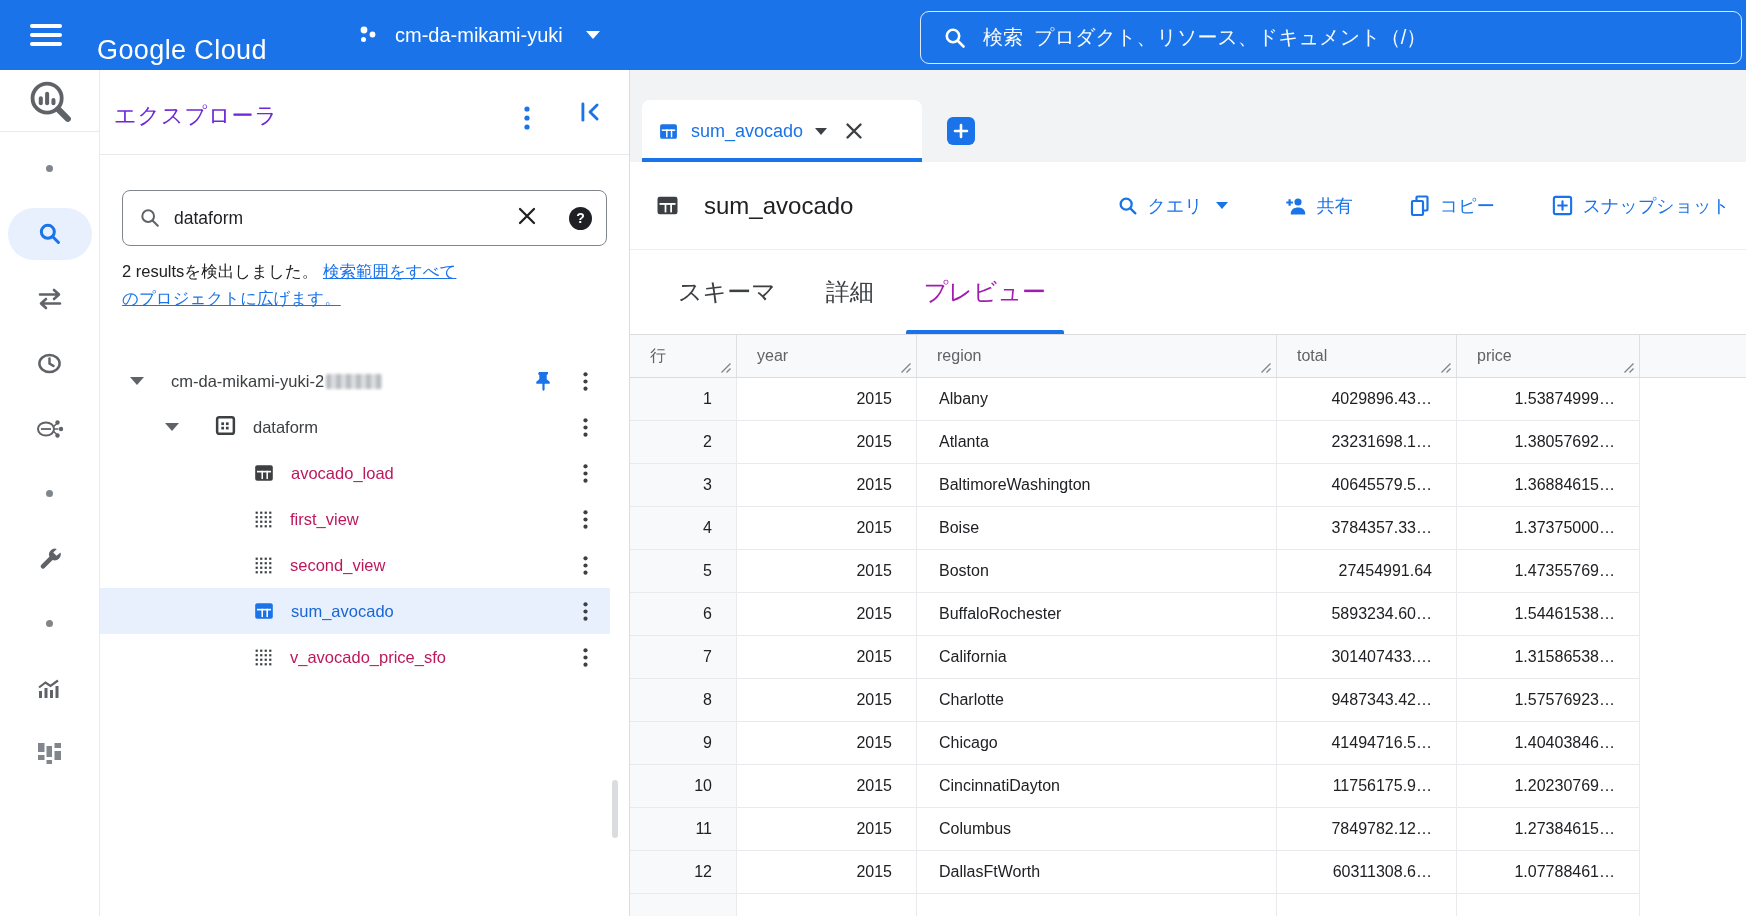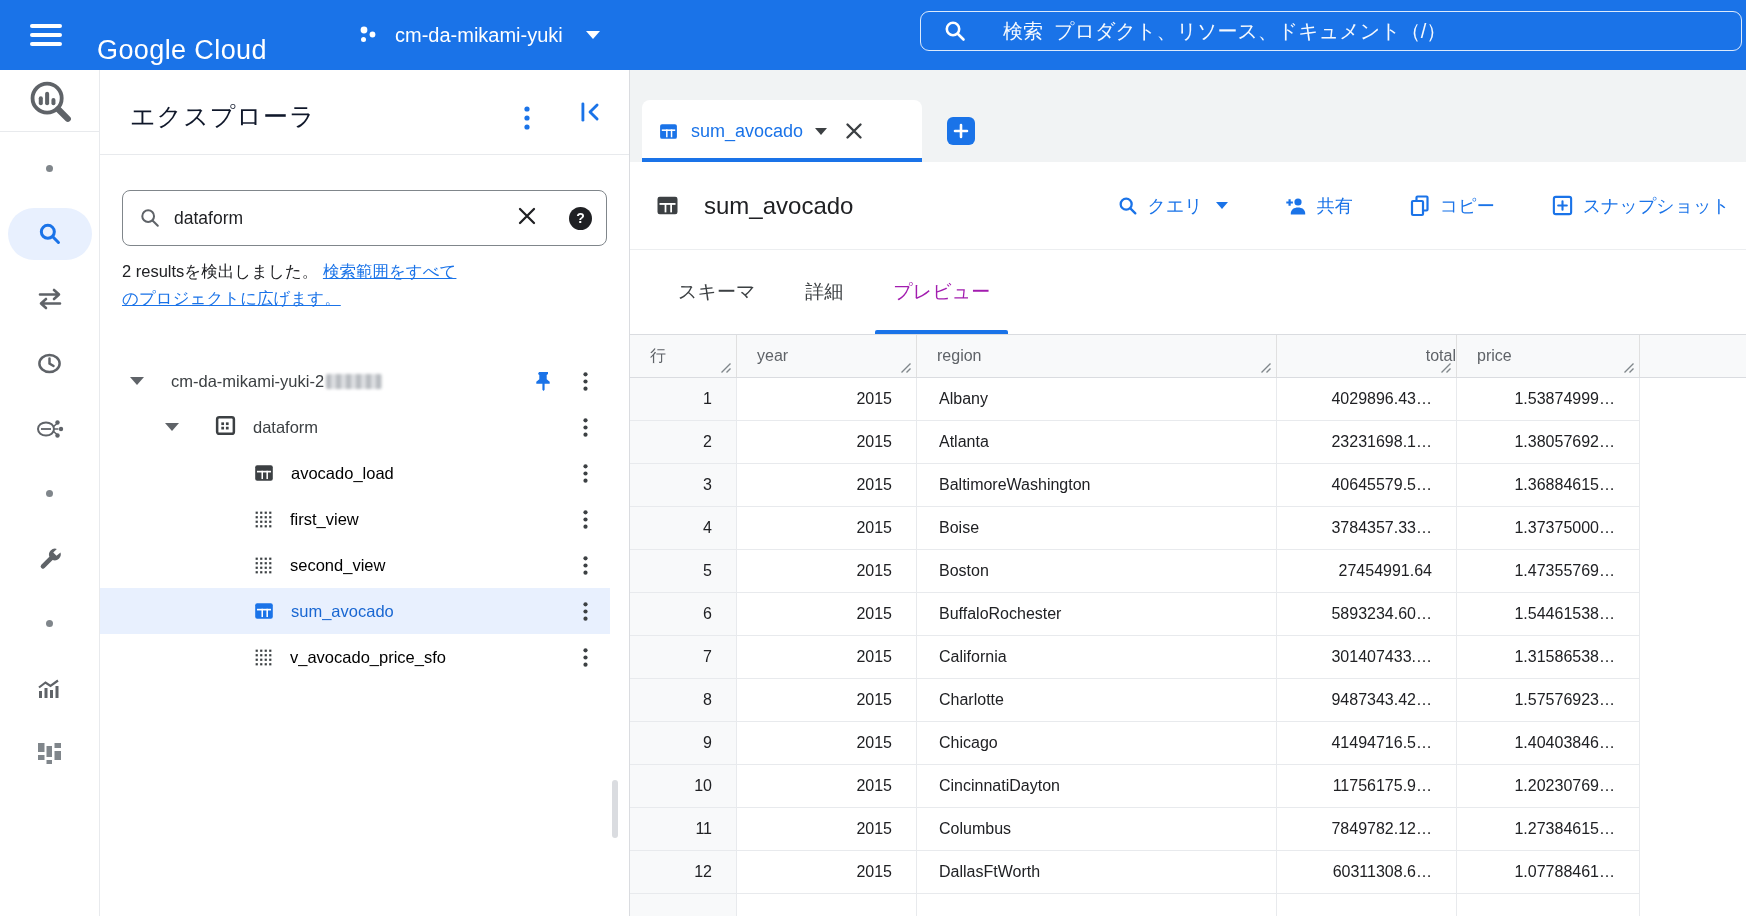--- a/index.html
+++ b/index.html
@@ -11,22 +11,22 @@
   .hamburger { position:absolute; left:30px; top:24px; width:32px; height:22px;
     display:flex; flex-direction:column; justify-content:space-between; cursor:pointer; }
   .hamburger span { display:block; height:3.6px; background:#fff; border-radius:2px; }
   .brand { position:absolute; left:97px; top:35px; font-size:27px; font-weight:500;
     letter-spacing:.4px; white-space:nowrap; }
   .proj-chip { position:absolute; left:356px; top:0; height:70px; display:flex;
     align-items:center; gap:13px; cursor:pointer; }
   .proj-chip .ptxt { font-size:20px; }
   .caret-down-w { width:0; height:0; border-left:7px solid transparent;
     border-right:7px solid transparent; border-top:8px solid #fff; margin-left:10px; }
-  .gsearch { position:absolute; left:920px; top:11px; width:822px; height:40px;
-    border:1.5px solid rgba(255,255,255,.85); border-radius:9px; display:flex; align-items:center;gap:20px; }
+  .gsearch { position:absolute; left:920px; top:11px; width:822px; height:53px;
+    border:1.5px solid rgba(255,255,255,.85); border-radius:9px; display:flex; align-items:center; }
   .gsearch svg { margin-left:22px; flex:none; }
   .gsearch input { flex:1; margin-left:16px; background:transparent; border:none; outline:none;
     color:#fff; font-size:20px; font-family:inherit; }
   .gsearch input::placeholder { color:rgba(255,255,255,.96); opacity:1; }
 
   
   .app { display:flex; height:846px; }
 
   
   .rail { width:100px; flex:none; border-right:1px solid #e8eaed; background:#fff; }
@@ -36,21 +36,21 @@
   .rail-slot { height:65px; display:flex; align-items:center; justify-content:center; }
   .rail-dot { width:7px; height:7px; border-radius:50%; background:#80868b; }
   .rail-active { width:84px; height:52px; border-radius:26px; background:#e8f0fe;
     display:flex; align-items:center; justify-content:center; }
 
   
   .explorer { width:530px; flex:none; position:relative; background:#fff;
     border-right:1px solid #dadce0; }
   .exp-header { height:85px; border-bottom:1px solid #e8eaed; position:relative;
     display:flex; align-items:center; padding-top:8px; }
-  .exp-title { margin-left:30px; font-size:25px; color:#0f172a; letter-spacing:1px; }
+  .exp-title { margin-left:14px; font-size:22px; color:#6d28d9; letter-spacing:1px; }
   .exp-kebab { position:absolute; left:420px; top:32px; cursor:pointer; padding:4px; }
   .exp-collapse { position:absolute; left:478px; top:30px; cursor:pointer; }
   .search-wrap { margin:35px 22px 0 22px; height:56px; border:1px solid #80868b;
     border-radius:8px; display:flex; align-items:center; }
   .search-wrap .mag { margin-left:16px; flex:none; }
   .search-wrap input { flex:1; margin-left:13px; border:none; outline:none; font-size:17.5px;
     color:#202124; font-family:inherit; }
   .clear-x { flex:none; cursor:pointer; padding:2px; }
   .help-dot { flex:none; width:23px; height:23px; border-radius:50%; background:#202124;
     color:#fff; font-size:14px; font-weight:bold; display:flex; align-items:center;
@@ -66,21 +66,21 @@
     border-top:8px solid #5f6368; flex:none; cursor:pointer; }
   .ind-proj { margin-left:30px; }
   .ind-ds { margin-left:65px; }
   .proj-label { margin-left:27px; font-size:16.5px; color:#3c4043; }
   .redacted { display:inline-block; width:56px; height:15px; margin-left:2px; border-radius:2px;
     background:repeating-linear-gradient(90deg,#b7bbc0 0 5px,#dcdee1 5px 10px); filter:blur(1.5px);
     vertical-align:-2px; }
   .ds-icon { margin-left:35px; flex:none; }
   .ds-label { margin-left:16px; font-size:16.5px; color:#3c4043; }
   .leaf-icon { margin-left:153px; flex:none; display:flex; }
-  .leaf-label { margin-left:16px; font-size:16.5px; color:#000000; }
+  .leaf-label { margin-left:16px; font-size:16.5px; color:#be185d; }
   .row-kebab { position:absolute; left:483px; top:14px; cursor:pointer; }
   .pin { position:absolute; left:435px; top:13px; cursor:pointer; }
   .exp-scrollthumb { position:absolute; left:512px; top:710px; width:6px; height:58px;
     background:#dadce0; border-radius:3px; cursor:pointer; }
 
   
   .main { flex:1; display:flex; flex-direction:column; background:#fff; min-width:0; }
   .tabbar { height:92px; background:#f1f3f4; display:flex; align-items:flex-end;
     padding-left:12px; flex:none; }
   .tab { position:relative; width:280px; height:62px; background:#fff; border-radius:8px 8px 0 0;
@@ -99,39 +99,39 @@
   .title-text { margin-left:24px; font-size:24px; color:#202124; }
   .tools { margin-left:auto; display:flex; gap:56px; padding-right:16px; }
   .tool-btn { display:flex; align-items:center; gap:9px; color:#1a73e8; font-size:18px;
     cursor:pointer; white-space:nowrap; }
   .caret-bl { width:0; height:0; border-left:6px solid transparent; border-right:6px solid transparent;
     border-top:7px solid #1a73e8; margin-left:4px; }
 
   .subtabs { height:85px; border-bottom:1px solid #dadce0; display:flex; align-items:stretch;
     padding-left:16px; flex:none; }
   .subtab { position:relative; display:flex; align-items:center; padding:0 18px; margin-left:14px;
-    font-size:19px; color:#3c4043; cursor:pointer; }
+    font-size:24px; color:#3c4043; cursor:pointer; }
   .subtab.active { color:#a21caf; }
   .subtab.active::after { content:""; position:absolute; left:0; right:0; bottom:0; height:4px;
     background:#1a73e8; border-radius:2px 2px 0 0; }
 
   
   .grid { flex:1; overflow:hidden; }
   .g-head { display:flex; height:43px; background:#f8f9fa; border-bottom:1px solid #dadce0; }
   .g-hcell { position:relative; display:flex; align-items:center; padding-left:20px;
     font-size:16px; color:#5f6368; border-right:1px solid #e0e0e0; flex:none; }
   .g-hcell .handle { position:absolute; right:4px; bottom:3px; cursor:col-resize; display:flex; }
   .g-hfill { flex:1; border-right:none; }
   .g-row { display:flex; height:43px; width:1010px; border-bottom:1px solid #e8eaed; }
   .g-cell { display:flex; align-items:center; font-size:16px; color:#202124;
     border-right:1px solid #e8eaed; flex:none; overflow:hidden; white-space:nowrap; }
   .g-cell.num { background:#f8f9fa; }
   .al-r { justify-content:flex-end; padding-right:24px; }
   .al-l { justify-content:flex-start; padding-left:22px; }
-  .w0 { width:107px; } .w1 { width:180px; } .w2 { width:360px; } .w3 { width:180px;justify-content:flex-end; } .w4 { width:183px; }
+  .w0 { width:107px; } .w1 { width:180px; } .w2 { width:360px; } .w3 { width:180px; } .w4 { width:183px; }
 </style>
 </head>
 <body>
 
 <header class="topbar">
   <div class="hamburger">
       <span></span>
       <span></span>
       <span></span>
     </div>

